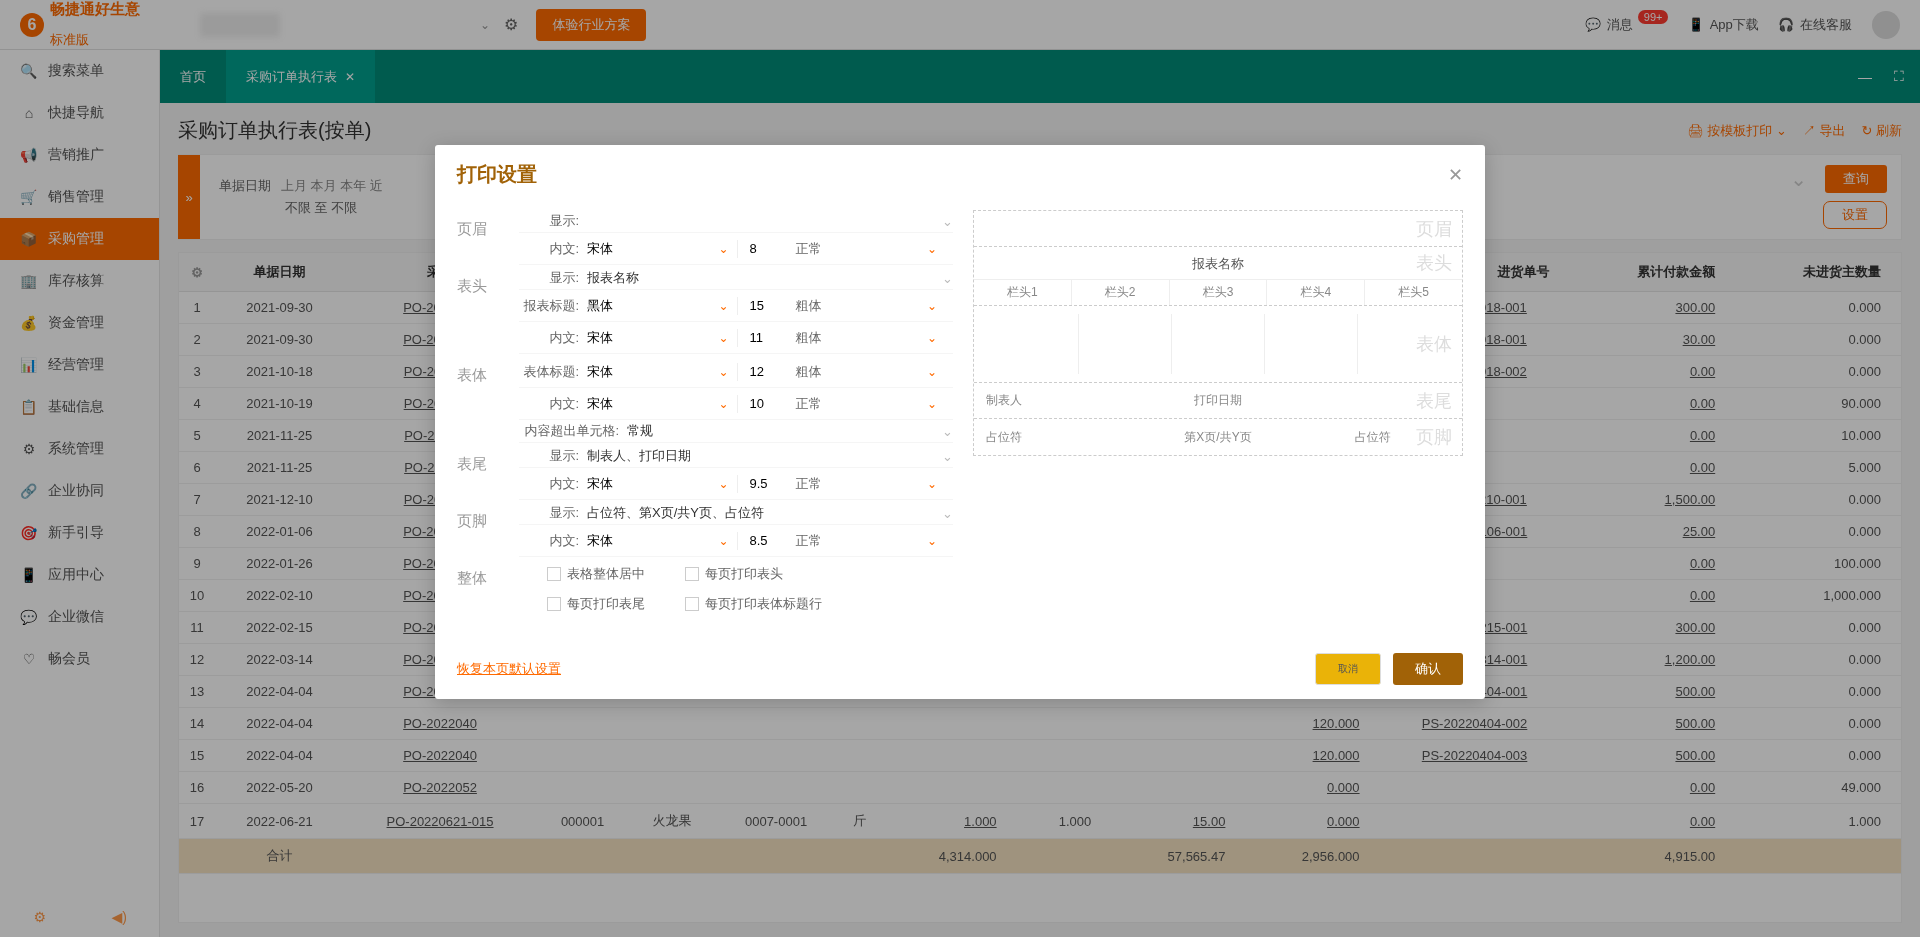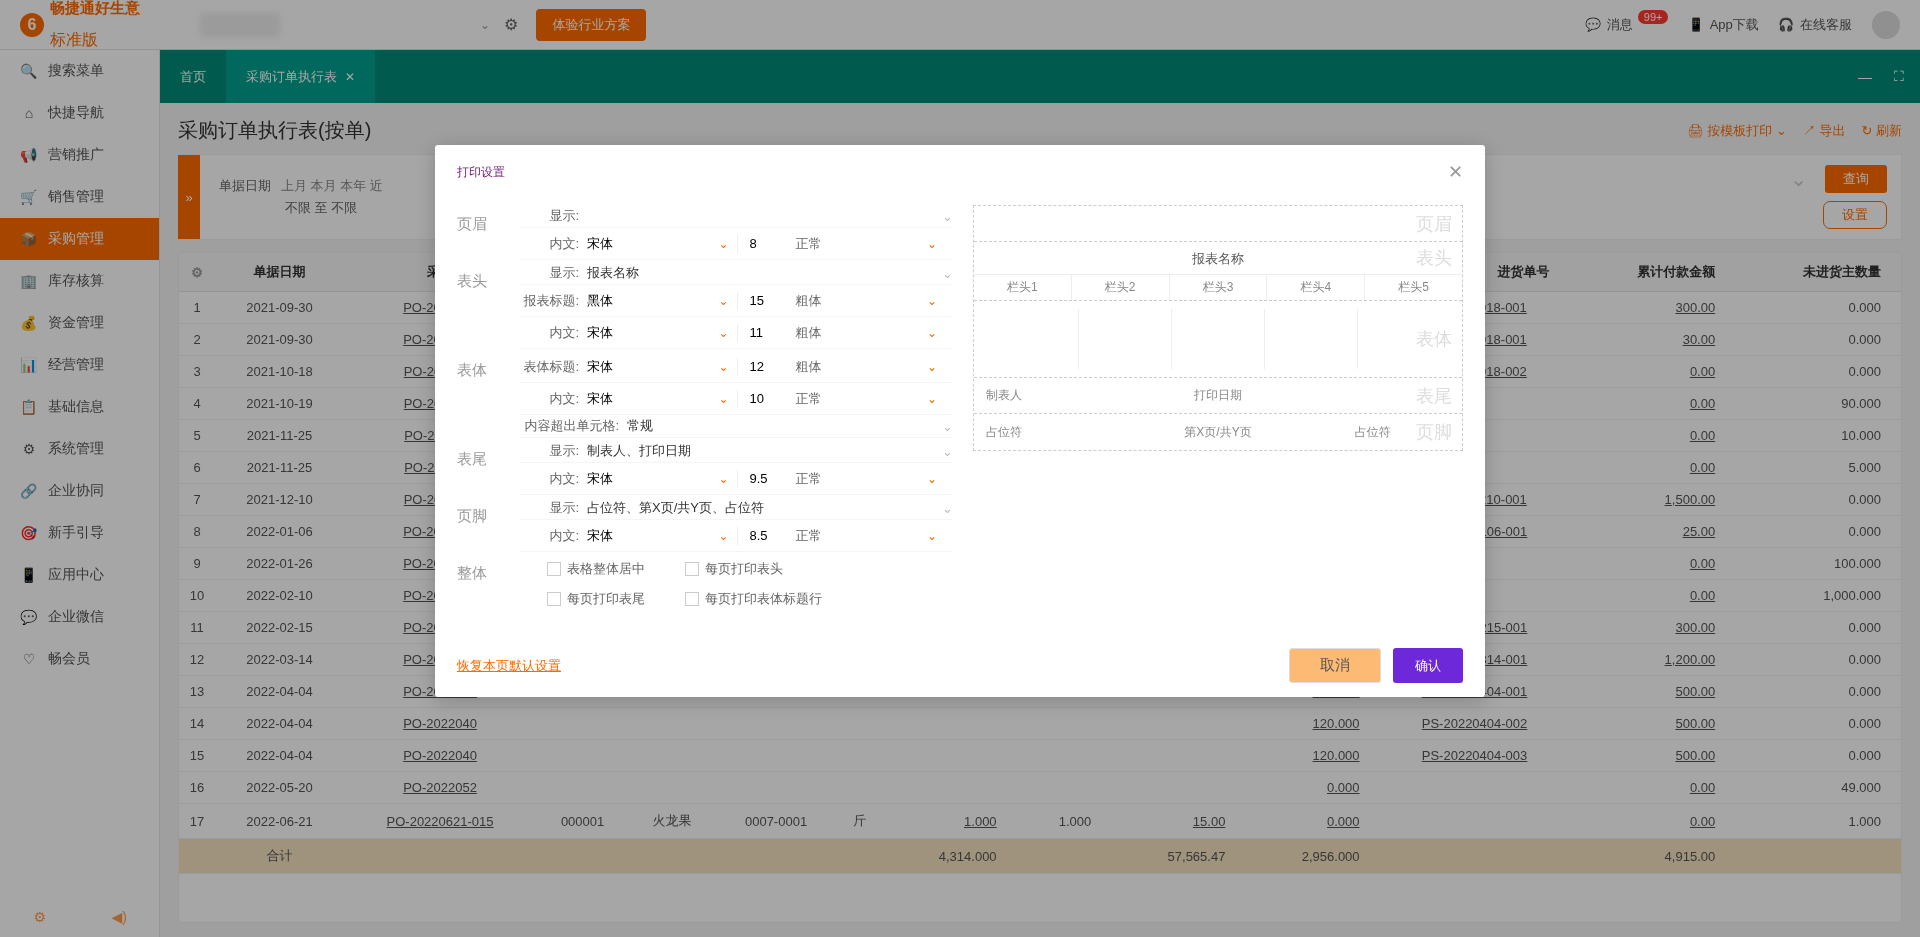--- a/index.html
+++ b/index.html
@@ -3,21 +3,21 @@
 <meta charset="utf-8">
 <style>
 * { margin: 0; padding: 0; box-sizing: border-box; font-family: "Microsoft YaHei", Arial, sans-serif; }
 body { background: #f0f0f0; width: 1920px; height: 937px; overflow: hidden; position: relative; font-size: 14px; }
 
 
 .header { height: 50px; background: #fff; display: flex; align-items: center; padding: 0 20px; border-bottom: 1px solid #e0e0e0; }
 .logo { display: flex; align-items: center; gap: 6px; }
 .logo-icon { width: 24px; height: 24px; background: #ff6a00; border-radius: 50%; display: flex; align-items: center; justify-content: center; color: #fff; font-weight: bold; font-size: 16px; }
 .logo-text { font-size: 15px; color: #ff6a00; font-weight: 600; }
-.logo-sub { font-size: 16px; color: #ff6a00; margin-top: 12px; }
+.logo-sub { font-size: 13px; color: #ff6a00; margin-top: 12px; }
 .header-blur { width: 80px; height: 24px; background: #eee; margin-left: 60px; filter: blur(3px); }
 .header-chevron { color: #999; margin-left: 200px; font-size: 12px; }
 .header-gear { color: #666; margin-left: 14px; font-size: 16px; }
 .header-btn { background: #ff6a00; color: #fff; border: none; border-radius: 4px; padding: 7px 16px; margin-left: 18px; font-size: 13px; cursor: pointer; }
 .header-right { margin-left: auto; display: flex; align-items: center; gap: 20px; color: #555; font-size: 13px; }
 .header-right-item { display: flex; align-items: center; gap: 5px; cursor: pointer; }
 .badge-red { background: #ff3b30; color: #fff; border-radius: 10px; padding: 1px 6px; font-size: 11px; position: relative; top: -8px; }
 .avatar { width: 28px; height: 28px; background: #ddd; border-radius: 50%; }
 
 
@@ -58,21 +58,21 @@
 td { padding: 8px 8px; text-align: center; color: #555; border-bottom: 1px solid #f0f0f0; white-space: nowrap; }
 td.link { color: #555; text-decoration: underline; cursor: pointer; }
 td.right, th.right { text-align: right; padding-right: 20px; }
 tr.total-row td { background: #f4e2c2; font-weight: 500; }
 .gear-cell { width: 36px; color: #999; }
 
 
 .modal-backdrop { position: absolute; inset: 0; background: rgba(0,0,0,0.35); z-index: 100; }
 .modal { position: absolute; top: 145px; left: 50%; transform: translateX(-50%); width: 1050px; background: #fff; border-radius: 3px; z-index: 101; box-shadow: 0 4px 20px rgba(0,0,0,0.2); }
 .modal-header { padding: 16px 22px; display: flex; align-items: center; }
-.modal-title { font-size: 12px; color: #701a75; font-weight: 400; }
+.modal-title { font-size: 20px; color: #a16207; font-weight: 700; }
 .modal-close { margin-left: auto; font-size: 18px; color: #999; cursor: pointer; }
 .modal-body { padding: 6px 22px 18px 22px; display: flex; gap: 20px; }
 
 .settings-left { flex: 1; }
 .setting-section { display: flex; gap: 20px; margin-bottom: 2px; }
 .section-label { width: 42px; font-size: 15px; color: #999; padding-top: 10px; }
 .section-fields { flex: 1; }
 .field-row { display: flex; align-items: flex-end; gap: 8px; padding: 6px 0; border-bottom: 1px solid #f5f5f5; font-size: 13px; }
 .field-label { width: 60px; color: #666; text-align: right; }
 .field-value { flex: 1; color: #333; }
@@ -96,22 +96,22 @@
 .preview-header-cell { flex: 1; text-align: center; border-right: 1px solid #eee; font-size: 12px; color: #888; padding: 4px 0; }
 .preview-header-cell:last-child { border-right: none; }
 .preview-body-grid { min-height: 70px; }
 .preview-center { width: 100%; text-align: center; font-size: 13px; color: #555; }
 .preview-footer-cells { display: flex; width: 100%; font-size: 12px; color: #888; }
 .preview-footer-cell { flex: 1; }
 
 .modal-footer { padding: 14px 22px; display: flex; align-items: center; border-top: 0; }
 .restore-link { color: #ff6a00; text-decoration: underline; cursor: pointer; font-size: 13px; }
 .modal-footer-right { margin-left: auto; display: flex; gap: 12px; }
-.btn-cancel { background: #fdba74; border: 1px solid #ddd; color: #555; border-radius: 3px; padding: 7px 30px; cursor: pointer; font-size: 15px; }
-.btn-confirm { background: #6d28d9; border: none; color: #fff; border-radius: 3px; padding: 7px 22px; cursor: pointer; font-size: 13px; }
+.btn-cancel { background: #eab308; border: 1px solid #ddd; color: #555; border-radius: 3px; padding: 7px 22px; cursor: pointer; font-size: 10px; }
+.btn-confirm { background: #a16207; border: none; color: #fff; border-radius: 3px; padding: 7px 22px; cursor: pointer; font-size: 13px; }
 </style>
 </head>
 <body>
 
 <div class="header">
   <div class="logo">
     <div class="logo-icon">6</div>
     <div>
       <div class="logo-text">畅捷通好生意</div>
       <div class="logo-sub">标准版</div>

